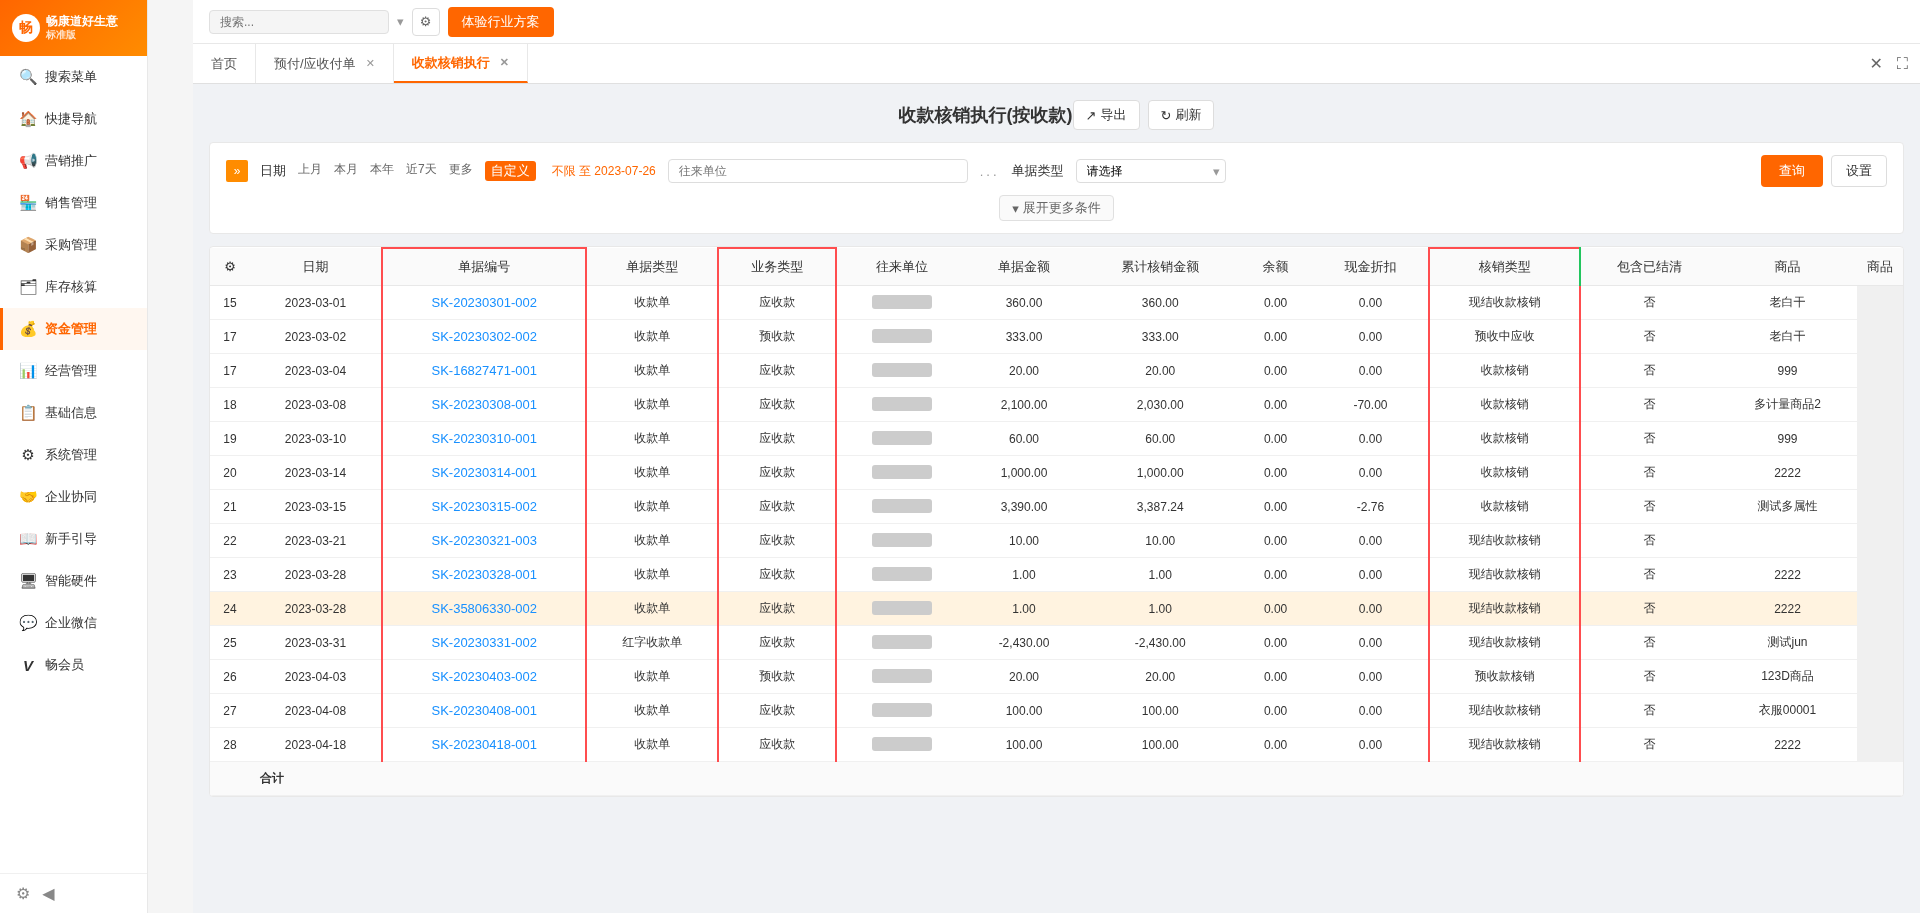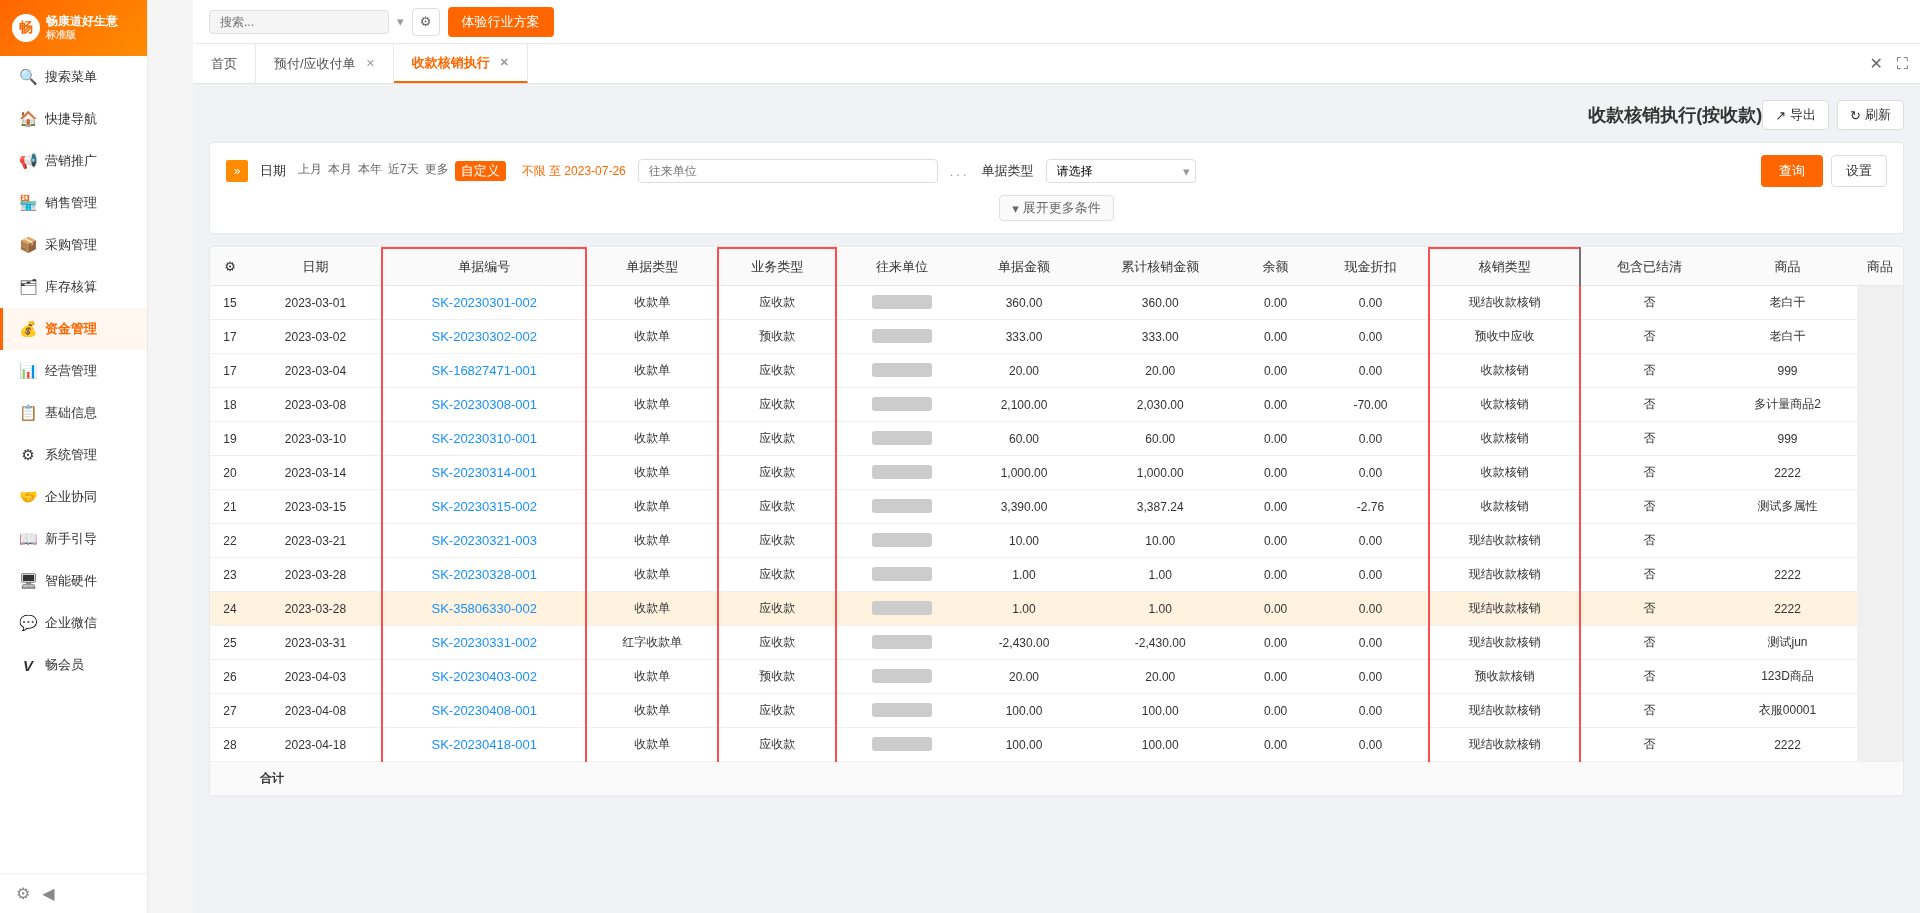--- a/index.html
+++ b/index.html
@@ -104,21 +104,21 @@
     .tab.active { color: #ff6600; border-bottom: 2px solid #ff6600; font-weight: bold; }
     .tab .tab-close { color: #999; font-size: 11px; margin-left: 4px; }
     .tabbar-right { margin-left: auto; display: flex; align-items: center; padding-right: 8px; gap: 6px; }
     .tabbar-icon { cursor: pointer; color: #666; font-size: 16px; padding: 4px; }
 
     
     .page-content { flex: 1; overflow-y: auto; padding: 16px; background: #f0f2f5; }
 
     
     .page-header {
-      display: flex; align-items: center; justify-content: flex-end;
+      display: flex; align-items: center; justify-content: center;
       margin-bottom: 12px;
     }
     .page-title { font-size: 18px; font-weight: bold; color: #333; }
     .page-actions { display: flex; gap: 8px; }
     .btn-export {
       display: flex; align-items: center; gap: 4px;
       padding: 5px 12px; border: 1px solid #ddd; border-radius: 4px;
       cursor: pointer; background: #fff; color: #333; font-size: 12px;
     }
     .btn-refresh {
@@ -133,21 +133,21 @@
       padding: 12px 16px; margin-bottom: 12px;
       border: 1px solid #e8e8e8;
     }
     .filter-row { display: flex; align-items: center; gap: 12px; flex-wrap: wrap; }
     .filter-expand-btn {
       background: #ff8c00; color: #fff; width: 22px; height: 22px;
       border-radius: 2px; display: flex; align-items: center; justify-content: center;
       cursor: pointer; font-size: 12px; flex-shrink: 0;
     }
     .filter-label { color: #333; font-size: 13px; }
-    .filter-date-links { display: flex; gap: 6px; }
+    .filter-date-links { display: flex; gap: 12px; }
     .filter-date-link { color: #666; cursor: pointer; font-size: 12px; }
     .filter-custom-btn {
       background: #ff6600; color: #fff; border-radius: 3px;
       padding: 1px 6px; font-size: 13px; cursor: pointer;
     }
     .filter-date-range { color: #666; font-size: 12px; }
     .filter-partner-input {
       flex: 1; border: 1px solid #ddd; border-radius: 4px;
       padding: 4px 10px; font-size: 12px; color: #999; min-width: 160px; max-width: 300px;
     }
@@ -382,21 +382,21 @@
               <th style="width:40px;">⚙</th>
               <th>日期</th>
               <th style="border-left:2px solid #ff4d4f;border-right:2px solid #ff4d4f;border-top:2px solid #ff4d4f;">单据编号</th>
               <th>单据类型</th>
               <th style="border-left:2px solid #ff4d4f;border-right:2px solid #ff4d4f;border-top:2px solid #ff4d4f;">业务类型</th>
               <th>往来单位</th>
               <th>单据金额</th>
               <th>累计核销金额</th>
               <th>余额</th>
               <th>现金折扣</th>
-              <th style="border-left:2px solid #ff4d4f;border-right:2px solid #737373;border-top:2px solid #ff4d4f;">核销类型</th>
+              <th style="border-left:2px solid #ff4d4f;border-right:2px solid #22c55e;border-top:2px solid #ff4d4f;">核销类型</th>
               <th>包含已结清</th>
               <th>商品</th>
               <th>商品</th>
             </tr>
           </thead>
           <tbody id="table-body">
           <tr>
                 <td>15</td>
                 <td>2023-03-01</td>
                 <td class="col-red-border-left col-red-border-right"><a href="#" class="link-text">SK-20230301-002</a></td>

